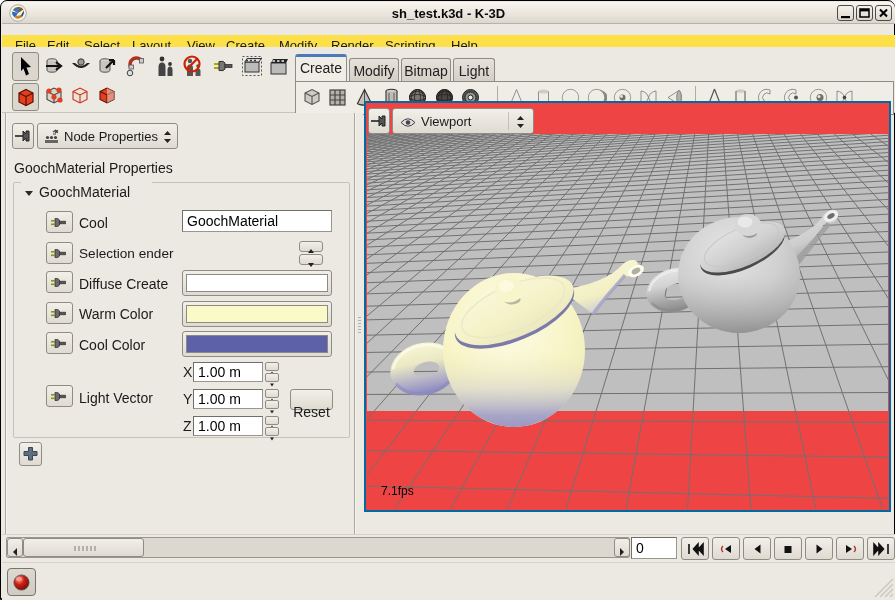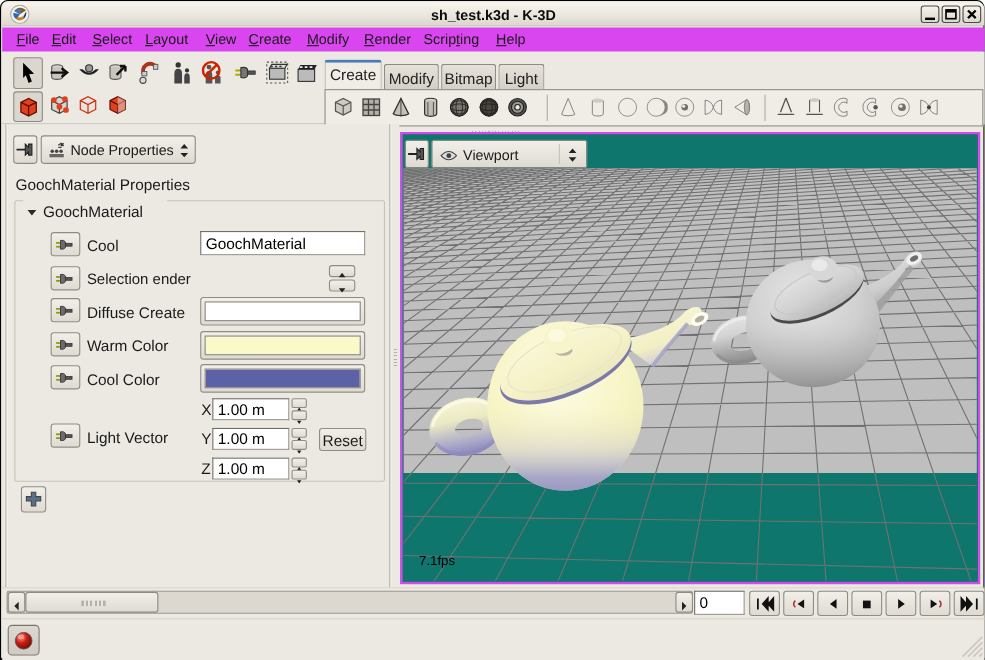--- a/index.html
+++ b/index.html
@@ -1,33 +1,33 @@
 <!DOCTYPE html>
 <html><head><meta charset="utf-8"><style>
 *{margin:0;padding:0;box-sizing:border-box}
 html,body{width:895px;height:600px;overflow:hidden;font-family:"Liberation Sans",sans-serif;background:#fff}
 #win{position:absolute;left:0;top:0;width:895px;height:600px;background:#ece9e2;border:1px solid #000;border-radius:7px 7px 0 0}
 
 #title{position:absolute;left:1px;top:1px;width:893px;height:22px;background:linear-gradient(#f8f5ee,#e7e2d9 70%,#dcd7cd);border-radius:6px 6px 0 0;border-bottom:1px solid #b7b2a8}
 #title .txt{position:absolute;left:0;right:0;top:4px;text-align:center;font-size:13px;font-weight:bold;color:#0a0a0a}
 .wbtn{position:absolute;top:3px;width:17px;height:16px;border:1px solid #4d4a45;border-radius:3px;background:linear-gradient(#f5f2eb,#ddd8cf);color:#000;text-align:center;font-size:11px;font-weight:bold;line-height:14px}
 
-#menubar{position:absolute;left:1px;top:24px;width:893px;height:22px;background:#d946ef}
+#menubar{position:absolute;left:1px;top:34px;width:893px;height:22px;background:#fde047}
 #menubar span{position:absolute;top:3px;font-size:13px;color:#1a1a1a}
 #menubar u{text-decoration:underline}
 
 #toolbar{position:absolute;left:1px;top:46px;width:893px;height:66px;background:#ece9e2;border-bottom:1px solid #c8c4bb}
 
 #nb{position:absolute;left:293px;top:7px;width:600px;height:62px}
 .tab{position:absolute;top:4px;height:23px;border:1px solid #8f8c85;border-bottom:none;border-radius:3px 3px 0 0;background:linear-gradient(#e6e2da,#d4d0c7);font-size:14px;color:#222;text-align:center;padding-top:4px}
 .tab.act{top:0;height:27px;background:#f0ede6;border-top:3px solid #4a7ab8;padding-top:3px;z-index:3}
 #nbbody{position:absolute;left:0px;top:27px;width:599px;height:34px;background:#f0ede6;border:1px solid #8f8c85}
 
 #leftpanel{position:absolute;left:1px;top:112px;width:361px;height:421px;background:#ece9e2}
-#vp{position:absolute;left:363px;top:119px;width:527px;height:411px;border:2px solid #d946ef;background:#0f766e}
+#vp{position:absolute;left:363px;top:100px;width:527px;height:411px;border:2px solid #0369a1;background:#ef4444}
 #gl{position:absolute;left:1px;top:31px;width:521px;height:277px;background:#bfbfbf}
 
 .btn{position:absolute;border:1px solid #8f8c85;border-radius:3px;background:linear-gradient(#f2efe9,#dfdbd2)}
 .entry{position:absolute;background:#fff;border:1px solid #9a968e;border-top-color:#716e68;border-left-color:#716e68;font-size:13px;color:#000;padding:3px 0 0 4px}
 .lbl{position:absolute;font-size:13px;color:#1a1a1a}
 
 #bottombar{position:absolute;left:1px;top:534px;width:893px;height:27px;background:#ece9e2}
 #statusbar{position:absolute;left:1px;top:561px;width:893px;height:38px;background:#ece9e2;border-top:1px solid #d8d4cb}
 </style></head><body>
 <div id="win">
@@ -379,21 +379,21 @@
           <path d="M4 2.5 L6 5.5 L8 2.5 Z" fill="#222"></path>
         </svg></div>
 <span class="lbl" style="left:181px;top:305px;font-size:14px">Z</span>
 <div class="entry" style="left:191px;top:303px;width:70px;height:20px;font-size:14px;padding-top:1px">1.00 m</div>
 <div class="btn" style="left:263px;top:303px;width:14px;height:9px;border-radius:2px"><svg width="12" height="7" viewBox="0 0 12 7">
           <path d="M4 4.5 L6 1.5 L8 4.5 Z" fill="#222"></path>
         </svg></div>
 <div class="btn" style="left:263px;top:314px;width:14px;height:9px;border-radius:2px"><svg width="12" height="7" viewBox="0 0 12 7">
           <path d="M4 2.5 L6 5.5 L8 2.5 Z" fill="#222"></path>
         </svg></div>
-<div class="btn" style="left:288px;top:276px;width:43px;height:21px;text-align:center;font-size:14px;color:#1a1a1a;padding-top:2px">Reset</div>
+<div class="btn" style="left:288px;top:276px;width:43px;height:21px;text-align:center;font-size:14px;color:#1a1a1a;padding-top:14px">Reset</div>
 <div class="btn" style="left:17px;top:329px;width:23px;height:24px"><svg width="21" height="22" viewBox="0 0 21 22">
           <path d="M8.5 4.5 L12.5 4.5 L12.5 8.5 L17 8.5 L17 12.5 L12.5 12.5 L12.5 17 L8.5 17 L8.5 12.5 L4 12.5 L4 8.5 L8.5 8.5 Z" fill="#5f6e80" stroke="#3a4654" stroke-width="1"></path>
         </svg></div>
 </div>
 <div id="vp">
  <div class="btn" style="left:2px;top:5px;width:22px;height:26px">
   <svg width="20" height="24" viewBox="0 0 20 24">
           <g stroke="#222" stroke-width="1.6" fill="none">
             <line x1="2" y1="12" x2="10" y2="12"></line>
             <path d="M10 7 L13 10 L13 7 L16 7 L16 17 L13 17 L13 14 L10 17 Z" fill="#555" stroke="#222" stroke-width="1"></path>

